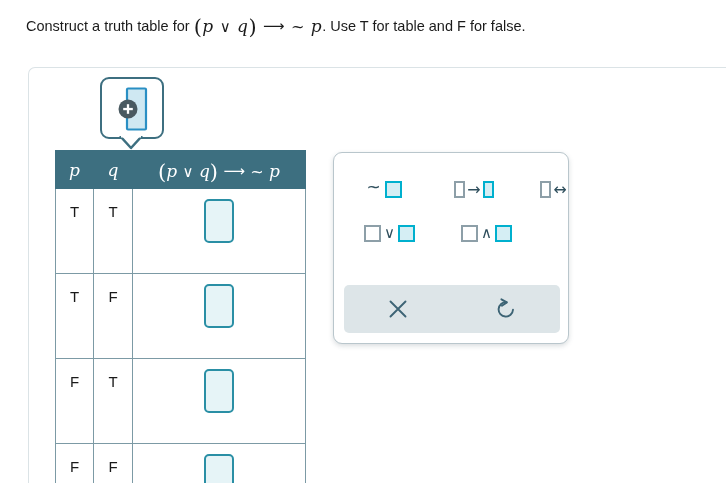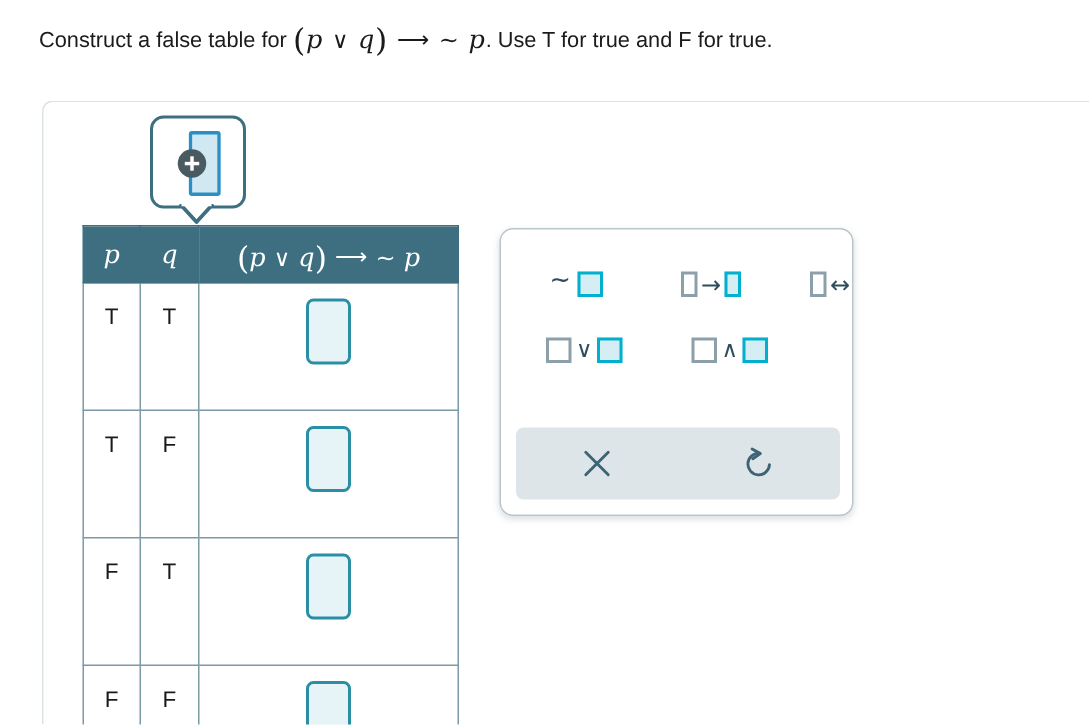--- a/index.html
+++ b/index.html
@@ -266,22 +266,22 @@
     height: 100%;
     background: transparent;
     border: none;
     cursor: pointer;
   }
 </style>
 </head>
 <body>
 
 <div class="prompt">
-  <span>Construct a false table for</span>
-  <span class="math"><span class="paren">(</span><span>p</span> <span class="op">∨</span> <span>q</span><span class="paren">)</span> <span class="arrow">⟶</span> <span class="tilde">~</span> <span>p</span></span><span>. Use T for true and F for true.</span>
+  <span>Construct a truth table for</span>
+  <span class="math"><span class="paren">(</span><span>p</span> <span class="op">∨</span> <span>q</span><span class="paren">)</span> <span class="arrow">⟶</span> <span class="tilde">~</span> <span>p</span></span><span>. Use T for table and F for false.</span>
 </div>
 
 <div class="answer-panel"></div>
 
 <div class="tooltip-bubble"></div>
 <svg class="tooltip-tail" viewBox="0 0 24 14">
   <path d="M1 0 L12 12 L23 0" fill="#ffffff" stroke="#3d6f80" stroke-width="2.5" stroke-linejoin="round"></path>
   <path d="M2 0 L22 0" stroke="#ffffff" stroke-width="3"></path>
 </svg>
 <svg class="add-col-icon" viewBox="0 0 30 44">

